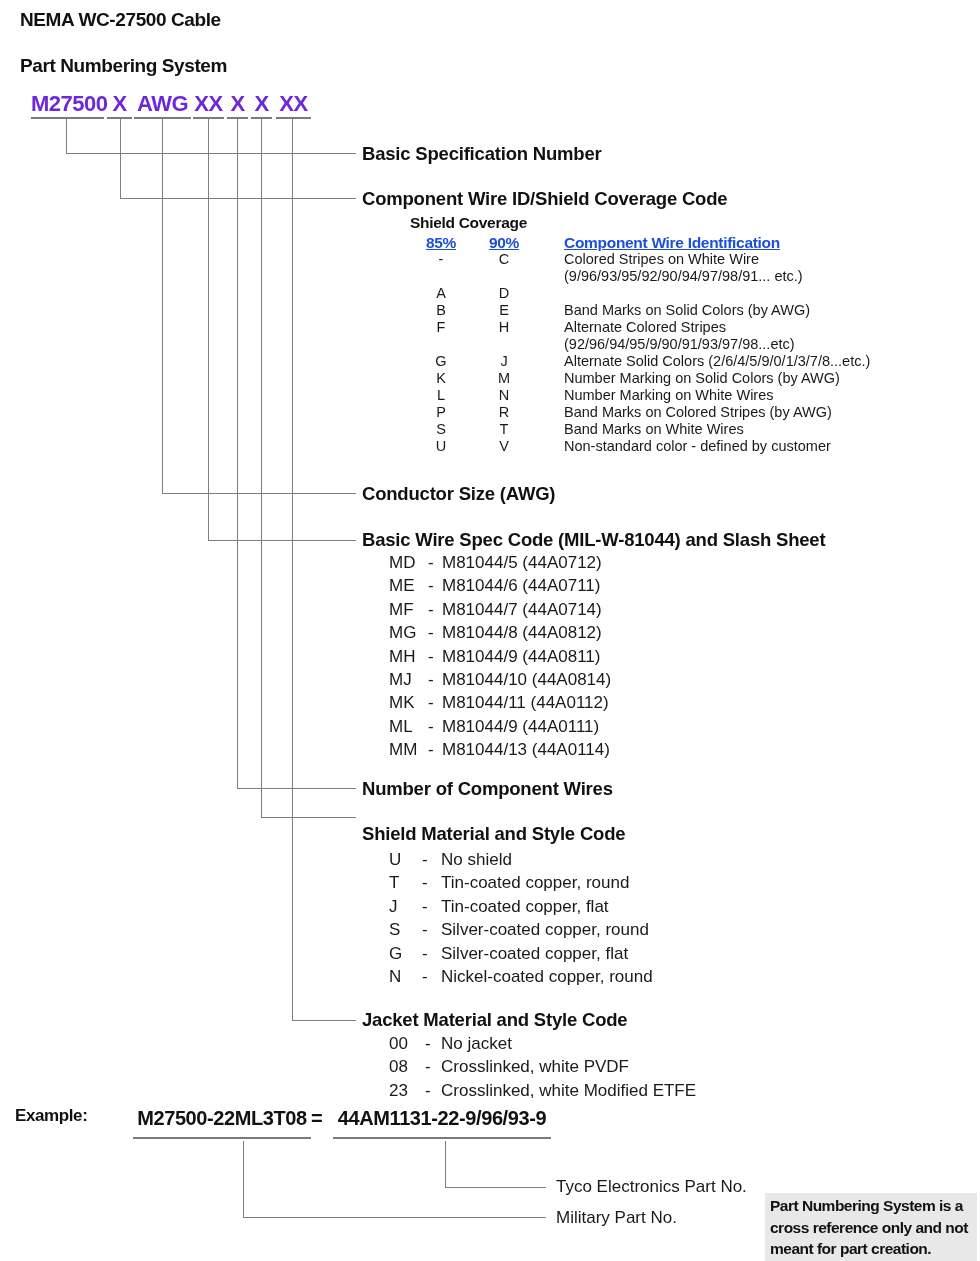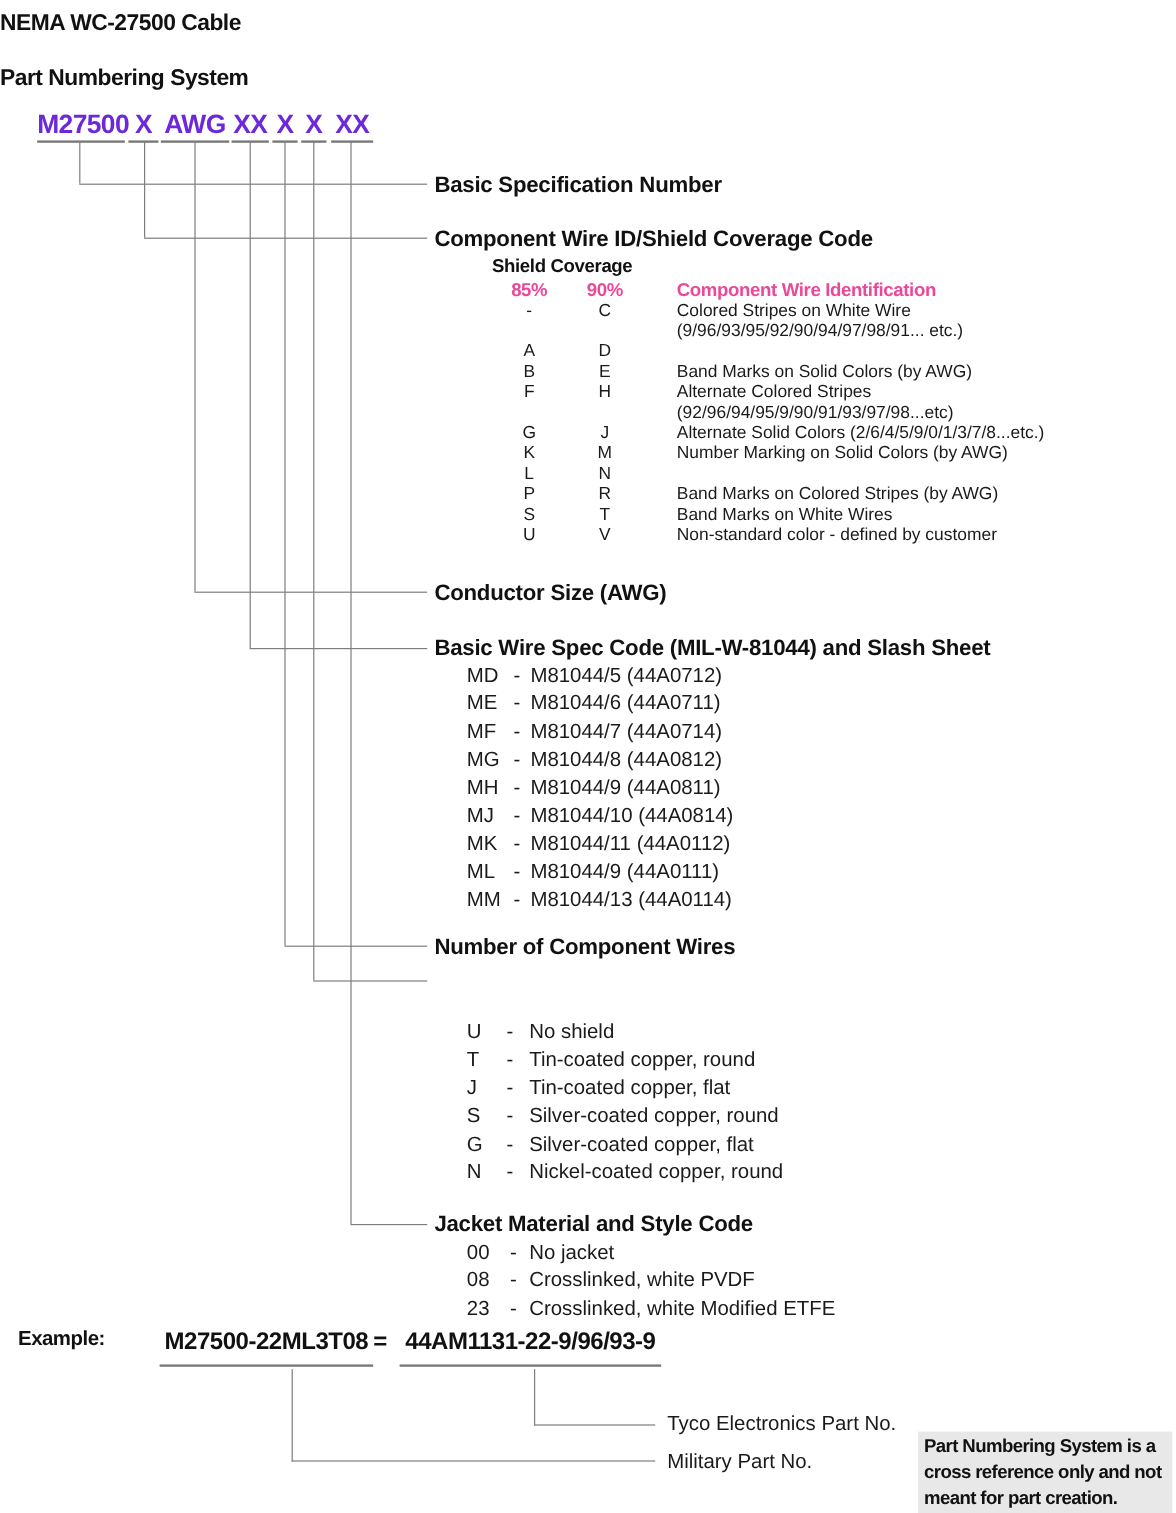--- a/index.html
+++ b/index.html
@@ -2,21 +2,21 @@
 <html><head>
 <meta charset="utf-8">
 <style>
   html,body { margin:0; padding:0; background:#fff; }
   .page {
     position:relative; width:980px; height:1261px; background:#ffffff;
     font-family:"Liberation Sans","DejaVu Sans",sans-serif; color:#1a1a1a;
     overflow:hidden;
   }
   .title {
-    position:absolute; left:0; top:8px;
+    position:absolute; left:20px; top:8px;
     font-weight:bold; font-size:19px; line-height:23px; letter-spacing:-0.4px; color:#111;
     white-space:pre-line;
   }
   
   .seg {
     position:absolute; top:91px; height:26px; line-height:26px;
     border-bottom:2px solid #7a7a7a; box-sizing:content-box;
     font-weight:bold; font-size:22px; letter-spacing:-0.5px; text-align:center; color:#6d28d9;
     white-space:nowrap;
   }
@@ -25,21 +25,21 @@
   .vline { width:1px; }
   .hline { height:1px; }
   
   .heading {
     position:absolute; left:362px; font-weight:bold; font-size:18.5px; line-height:21px;
     letter-spacing:-0.2px; color:#111; white-space:nowrap;
   }
   
   .sc-table { position:absolute; left:410px; top:214px; width:566px; font-size:14.5px; line-height:17px; }
   .sc-group { width:126px; text-align:left; font-weight:bold; font-size:15.5px; letter-spacing:-0.3px; color:#111; }
-  .sc-headrow { display:flex; font-weight:bold; font-size:15.5px; letter-spacing:-0.3px; color:#ec4899; margin-top:3px; }
+  .sc-headrow { display:flex; font-weight:bold; font-size:15.5px; letter-spacing:-0.3px; color:#1d4ed8; margin-top:3px;text-decoration:underline; }
   .sc-row { display:flex; }
   .cc  { width:62px; text-align:center; flex:none; }
   .cc2 { width:64px; text-align:center; flex:none; }
   .cd  { flex:1; padding-left:28px; }
   .cd .l2 { display:block; }
   
   .list { position:absolute; left:362px; font-size:17px; color:#1a1a1a; }
   .li { display:flex; line-height:23.4px; }
   .lc { flex:none;margin-left:27px; } .ld { flex:none; } .lv { flex:none; white-space:nowrap; }
   .wire   .lc { width:39px; } .wire   .ld { width:14px; }
@@ -92,20 +92,21 @@
   <div class="hline" style="left:208px; top:540px;  width:148px;"></div>
   <div class="hline" style="left:237px; top:788px;  width:119px;"></div>
   <div class="hline" style="left:261px; top:817px;  width:95px;"></div>
   <div class="hline" style="left:292px; top:1020px; width:64px;"></div>
 
   <div class="heading" style="top:143px;">Basic Specification Number</div>
   <div class="heading" style="top:188px;">Component Wire ID/Shield Coverage Code</div>
   <div class="heading" style="top:483px;">Conductor Size (AWG)</div>
   <div class="heading" style="top:529px;">Basic Wire Spec Code (MIL-W-81044) and Slash Sheet</div>
   <div class="heading" style="top:778px;">Number of Component Wires</div>
+  <div class="heading" style="top:823px;">Shield Material and Style Code</div>
   <div class="heading" style="top:1009px;">Jacket Material and Style Code</div>
 
   <div class="sc-table">
     <div class="sc-group">Shield Coverage</div>
     <div class="sc-headrow">
       <div class="cc">85%</div>
       <div class="cc2">90%</div>
       <div class="cd">Component Wire Identification</div>
     </div>
     <div class="sc-row">
@@ -133,20 +134,21 @@
       <div class="cd">Alternate Solid Colors (2/6/4/5/9/0/1/3/7/8...etc.)</div>
     </div>
     <div class="sc-row">
       <div class="cc">K</div>
       <div class="cc2">M</div>
       <div class="cd">Number Marking on Solid Colors (by AWG)</div>
     </div>
     <div class="sc-row">
       <div class="cc">L</div>
       <div class="cc2">N</div>
+      <div class="cd">Number Marking on White Wires</div>
     </div>
     <div class="sc-row">
       <div class="cc">P</div>
       <div class="cc2">R</div>
       <div class="cd">Band Marks on Colored Stripes (by AWG)</div>
     </div>
     <div class="sc-row">
       <div class="cc">S</div>
       <div class="cc2">T</div>
       <div class="cd">Band Marks on White Wires</div>

